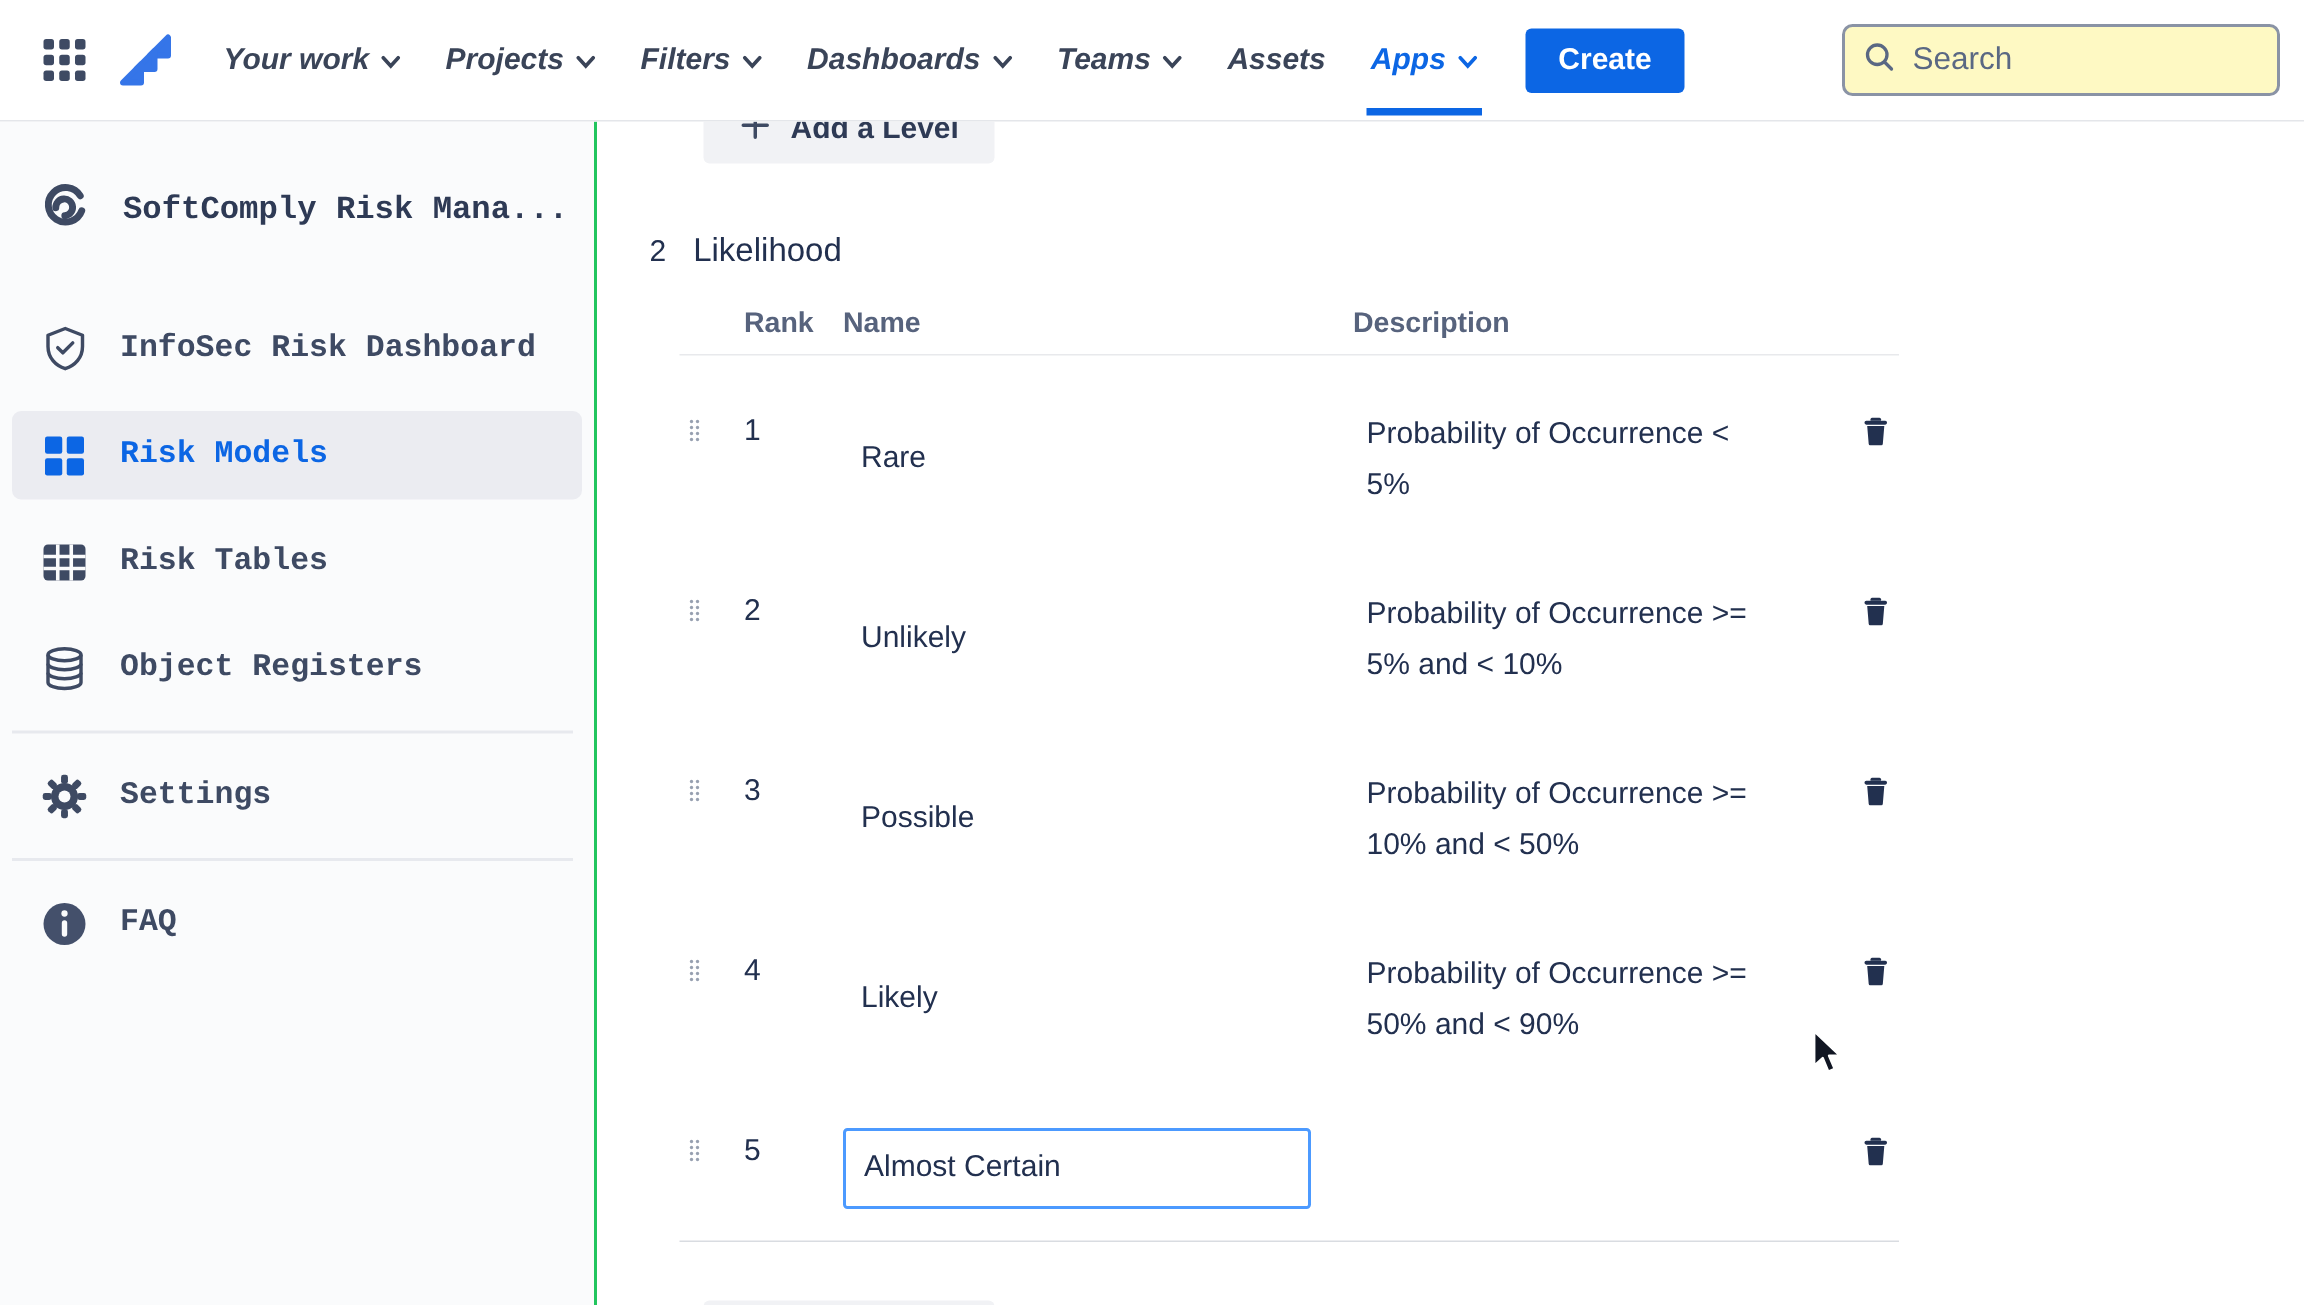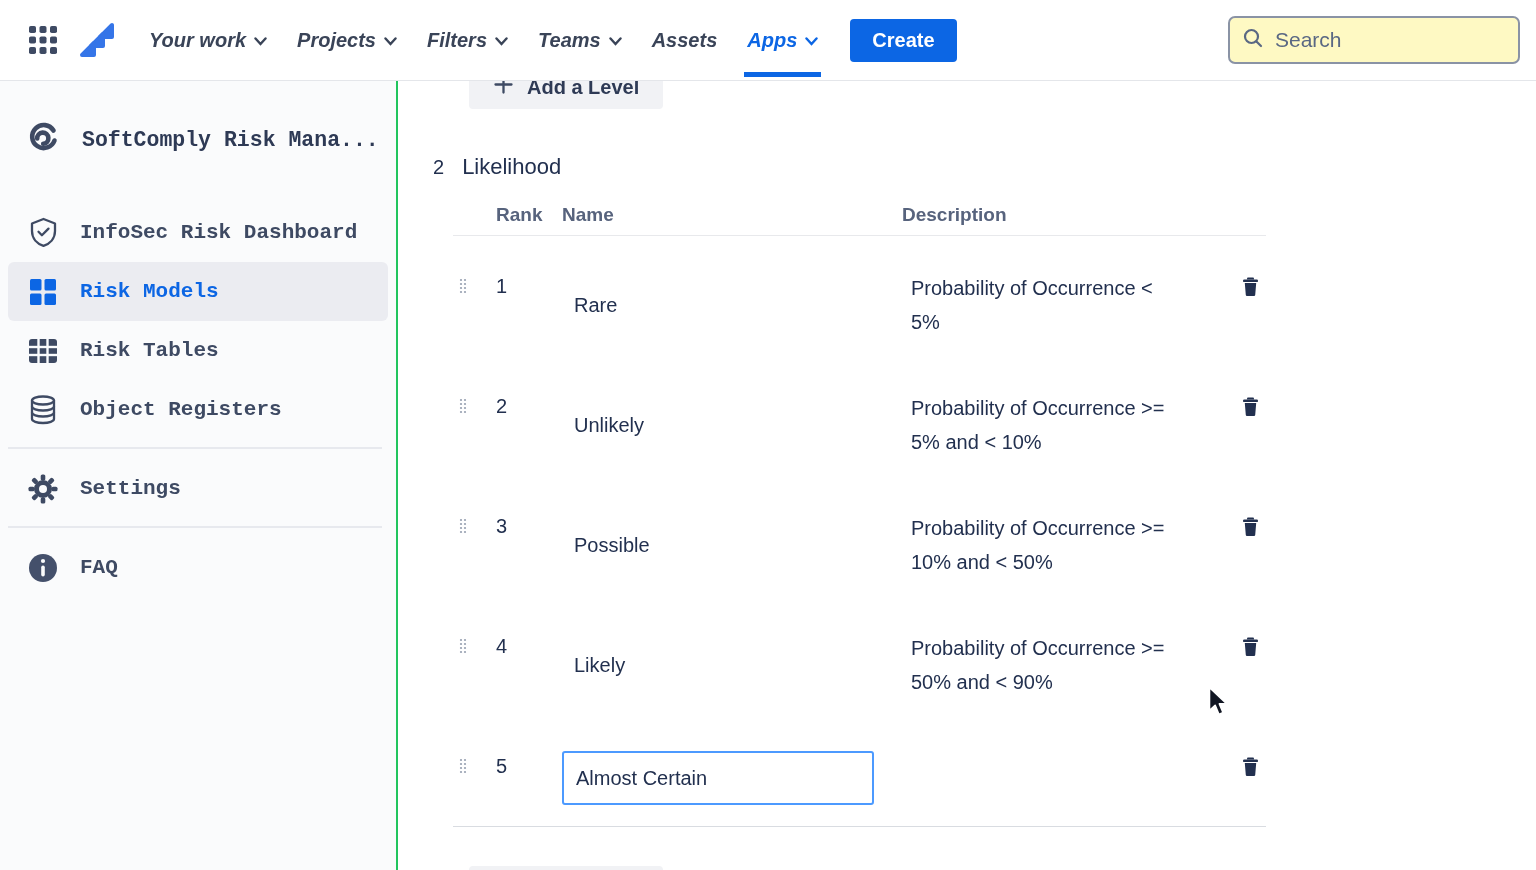--- a/index.html
+++ b/index.html
@@ -28,21 +28,21 @@
 
   
   .layout { display:flex; height:789px; }
 
   
   .sidebar { width:398px; flex-shrink:0; background:#fafbfc; border-right:2px solid #22c55e;
     padding-top:26px;font-family:Liberation Mono, monospace; }
   .side-logo { display:flex; align-items:center; gap:20px; height:66px; padding-left:24px;
     margin-bottom:30px; }
   .side-title { font-size:21.5px; font-weight:700; color:#2e3a55; white-space:nowrap; }
-  .side-item { display:flex; align-items:center; height:59px; margin:0 8px; padding-left:20px;
+  .side-item { display:flex; align-items:center; height:59px; margin:12px 8px; padding-left:20px;
     gap:22px; border-radius:6px; font-size:21px; font-weight:600; color:#3e4a63; cursor:pointer; }
   .side-item .ic { width:30px; display:flex; justify-content:center; flex-shrink:0; }
   .side-item.selected { background:#ebecf1; color:#0c66e4; }
   .side-divider { height:2px; background:#e7e9ee; margin:8px 14px 10px 8px; }
 
   
   .main { flex:1; background:#fff; overflow:hidden; padding-left:35px; position:relative; }
   .add-btn { display:inline-flex; align-items:center; gap:13px; background:#f1f2f5; border:none;
     border-radius:4px; height:44px; padding:0 24px; font-family:inherit; font-size:20px;
     font-weight:600; color:#2e3a55; cursor:pointer; white-space:nowrap; }
@@ -125,20 +125,28 @@
     </span>
     <span class="nav-item">
       <span>Filters</span>
       <span class="chev">
           <svg width="13" height="9" viewBox="0 0 13 9" fill="none" stroke="currentColor" stroke-width="2.4" stroke-linecap="round">
             <path d="M1.5 1.5 L6.5 7 L11.5 1.5"></path>
           </svg>
         </span>
     </span>
     <span class="nav-item">
+      <span>Dashboards</span>
+      <span class="chev">
+          <svg width="13" height="9" viewBox="0 0 13 9" fill="none" stroke="currentColor" stroke-width="2.4" stroke-linecap="round">
+            <path d="M1.5 1.5 L6.5 7 L11.5 1.5"></path>
+          </svg>
+        </span>
+    </span>
+    <span class="nav-item">
       <span>Teams</span>
       <span class="chev">
           <svg width="13" height="9" viewBox="0 0 13 9" fill="none" stroke="currentColor" stroke-width="2.4" stroke-linecap="round">
             <path d="M1.5 1.5 L6.5 7 L11.5 1.5"></path>
           </svg>
         </span>
     </span>
     <span class="nav-item">
       <span>Assets</span>
     </span>

